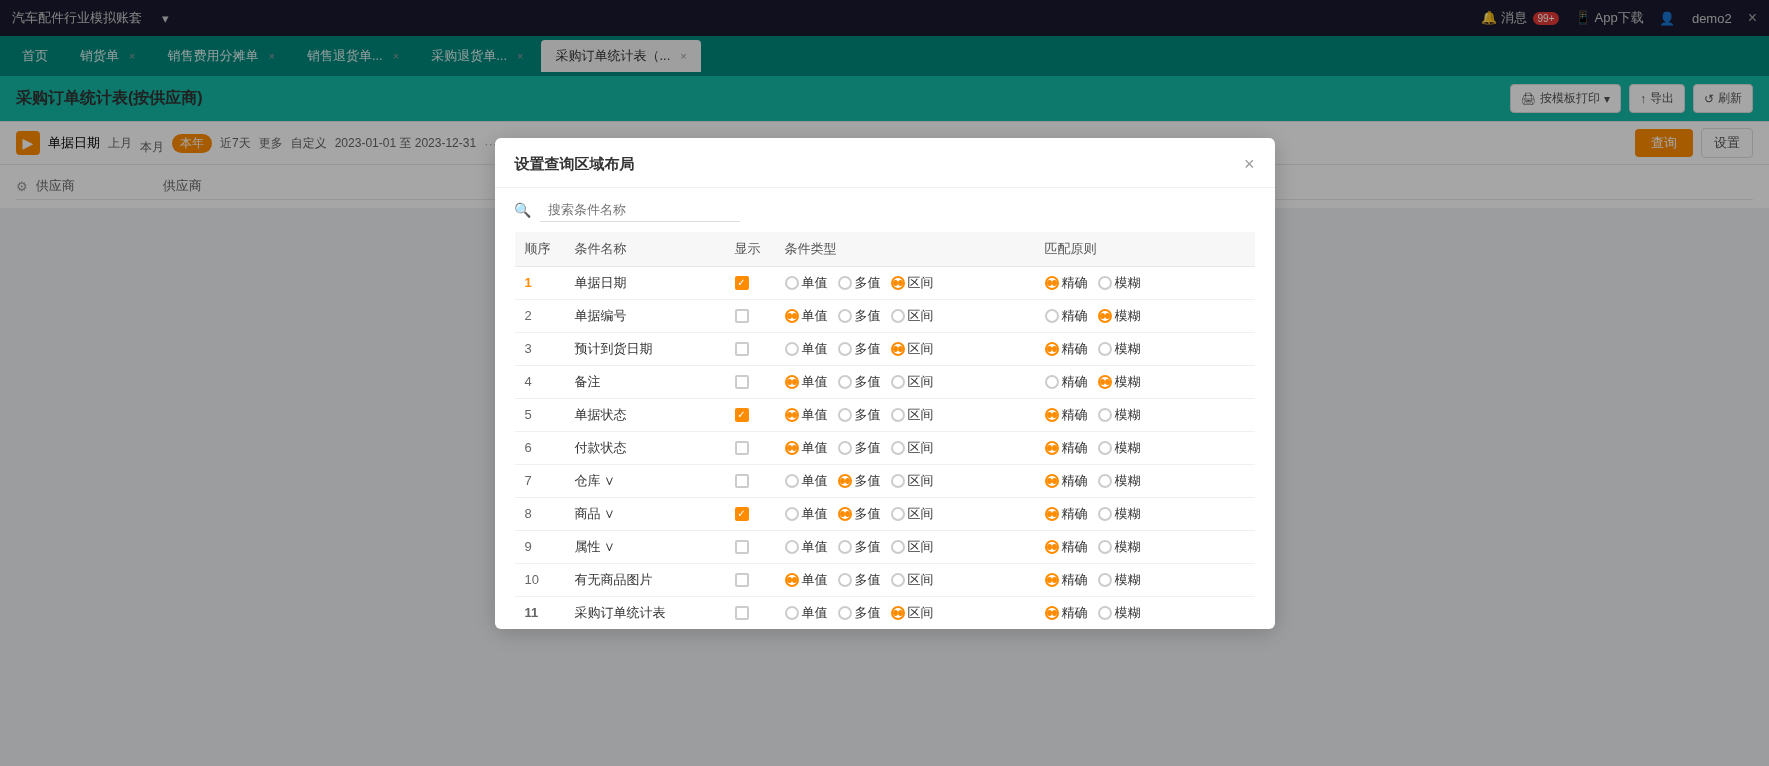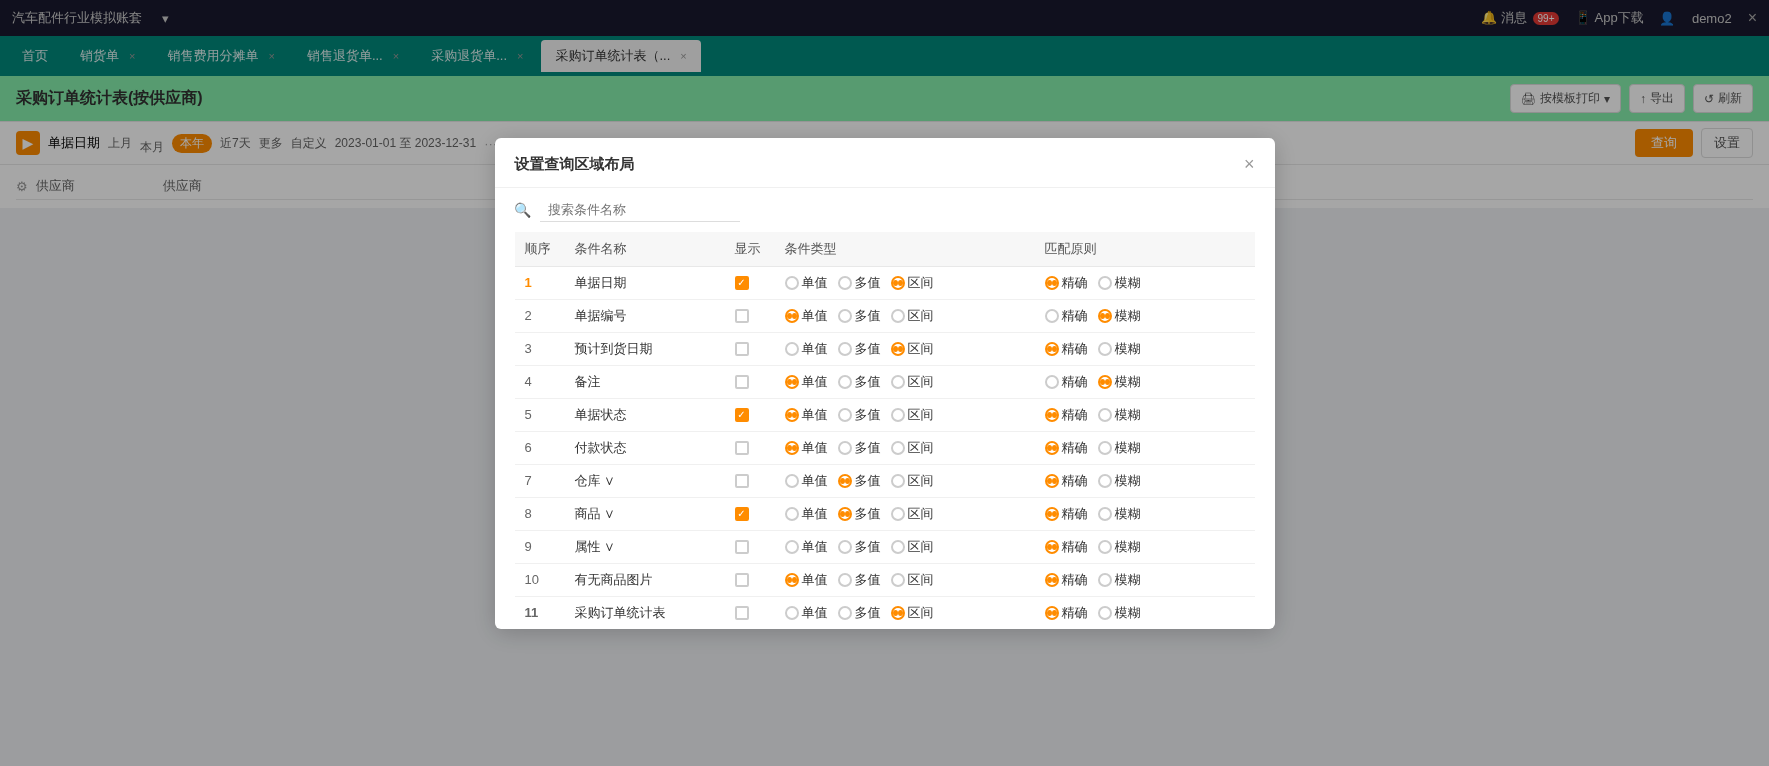--- a/index.html
+++ b/index.html
@@ -49,21 +49,21 @@
       background: transparent;
     }
     .tab-item.active {
       background: #f5f5f5;
       color: #333;
     }
     .tab-close { font-size: 11px; color: #999; margin-left: 4px; }
 
     
     .page-header {
-      background: #86efac;
+      background: #14b8a6;
       padding: 8px 16px;
       display: flex;
       align-items: center;
       justify-content: space-between;
       border-bottom: 1px solid #e8e8e8;
     }
     .page-title { font-size: 16px; font-weight: 600; color: #333; }
     .header-actions { display: flex; align-items: center; gap: 8px; }
     .btn-print { display: flex; align-items: center; gap: 4px; border: 1px solid #ddd; background: #fff; padding: 5px 10px; border-radius: 4px; cursor: pointer; font-size: 12px; color: #555; }
     .btn-export { display: flex; align-items: center; gap: 4px; border: 1px solid #ddd; background: #fff; padding: 5px 10px; border-radius: 4px; cursor: pointer; font-size: 12px; color: #555; }

